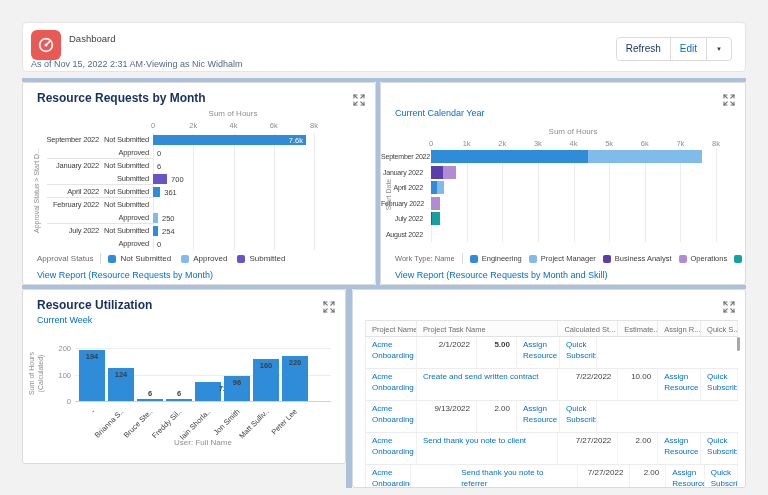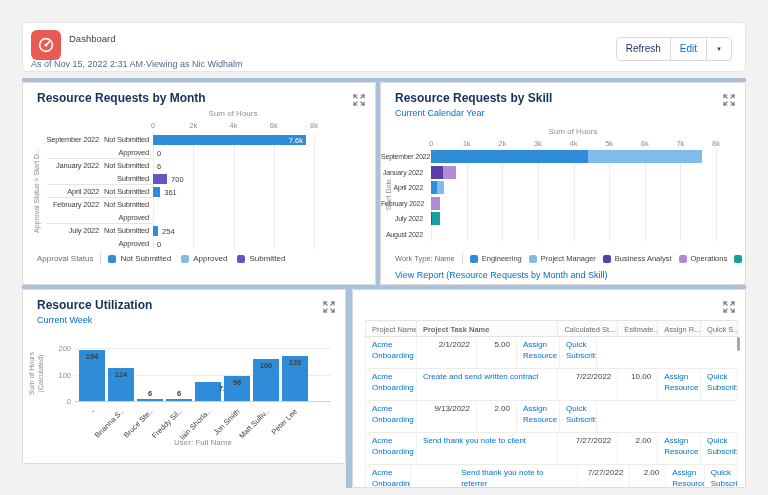--- a/index.html
+++ b/index.html
@@ -202,20 +202,24 @@
         <div class="mrow">
           <div class="mlabels">
             <span>February 2022</span>
             <span>Not Submitted</span>
           </div>
         </div>
         <div class="mrow msep">
           <div class="mlabels">
             <span>Approved</span>
           </div>
+          <div class="mplot">
+            <div class="hbar" style="width: 5.03125px; background: rgb(127, 188, 236);"></div>
+            <span class="mval" style="left: 9.03125px;">250</span>
+          </div>
         </div>
         <div class="mrow">
           <div class="mlabels">
             <span>July 2022</span>
             <span>Not Submitted</span>
           </div>
           <div class="mplot">
             <div class="hbar" style="width: 5.11175px; background: rgb(47, 140, 216);"></div>
             <span class="mval" style="left: 9.11175px;">254</span>
           </div>
@@ -233,24 +237,24 @@
     <div class="legend" id="month-legend">
       <span>Approval Status</span>
       <span class="legend-d"></span>
     <span class="lchip" style="background: rgb(47, 140, 216);"></span>
         <span class="llabel">Not Submitted</span>
         <span class="lchip" style="background: rgb(127, 188, 236);"></span>
         <span class="llabel">Approved</span>
         <span class="lchip" style="background: rgb(106, 83, 198);"></span>
         <span class="llabel">Submitted</span>
       </div>
+    <div class="vreport">View Report (Resource Requests by Month)</div>
   </div>
 
   <div class="panel" style="left:380px;top:82px;width:366px;height:203px;">
-    <div class="ptitle">Resource Requests by Skill</div>
     <div class="psub">Current Calendar Year</div>
     <div class="expand">
       <svg width="12" height="12" viewBox="0 0 12 12">
           <g fill="none" stroke="#706e6b" stroke-width="1.1" stroke-linecap="round" stroke-linejoin="round">
             <path d="M4 1H1v3"></path>
             <path d="M1 1l3.2 3.2"></path>
             <path d="M8 1h3v3"></path>
             <path d="M11 1L7.8 4.2"></path>
             <path d="M11 8v3H8"></path>
             <path d="M11 11L7.8 7.8"></path>
@@ -404,30 +408,30 @@
             <path d="M11 8v3H8"></path>
             <path d="M11 11L7.8 7.8"></path>
             <path d="M1 8v3h3"></path>
             <path d="M1 11l3.2-3.2"></path>
           </g>
         </svg>
     </div>
     <div id="proj-table">
         <div class="thead">
           <div class="th" style="width: 51px;">Project Name...</div>
-          <div class="th" style="width: 142px; font-weight: bold;">Project Task Name</div>
+          <div class="th" style="width: 142px;">Project Task Name</div>
           <div class="th" style="width: 60px;">Calculated St...</div>
           <div class="th" style="width: 40px;">Estimate...</div>
           <div class="th" style="width: 43px;">Assign R...</div>
           <div class="th" style="width: 37px;">Quick S...</div>
         </div>
         <div class="trow">
           <div class="td link" style="width: 51px;">Acme Onboarding</div>
           <div class="td num" style="width: 60px;">2/1/2022</div>
-          <div class="td num" style="width: 40px;">5.00</div>
+          <div class="td num" style="width: 40px; font-weight: bold;">5.00</div>
           <div class="td link" style="width: 43px;">Assign Resource</div>
           <div class="td link" style="width: 37px;">Quick Subscribe</div>
         </div>
         <div class="trow">
           <div class="td link" style="width: 51px;">Acme Onboarding</div>
           <div class="td link" style="width: 142px;">Create and send written contract</div>
           <div class="td num" style="width: 60px;">7/22/2022</div>
           <div class="td num" style="width: 40px;">10.00</div>
           <div class="td link" style="width: 43px;">Assign Resource</div>
           <div class="td link" style="width: 37px;">Quick Subscribe</div>

